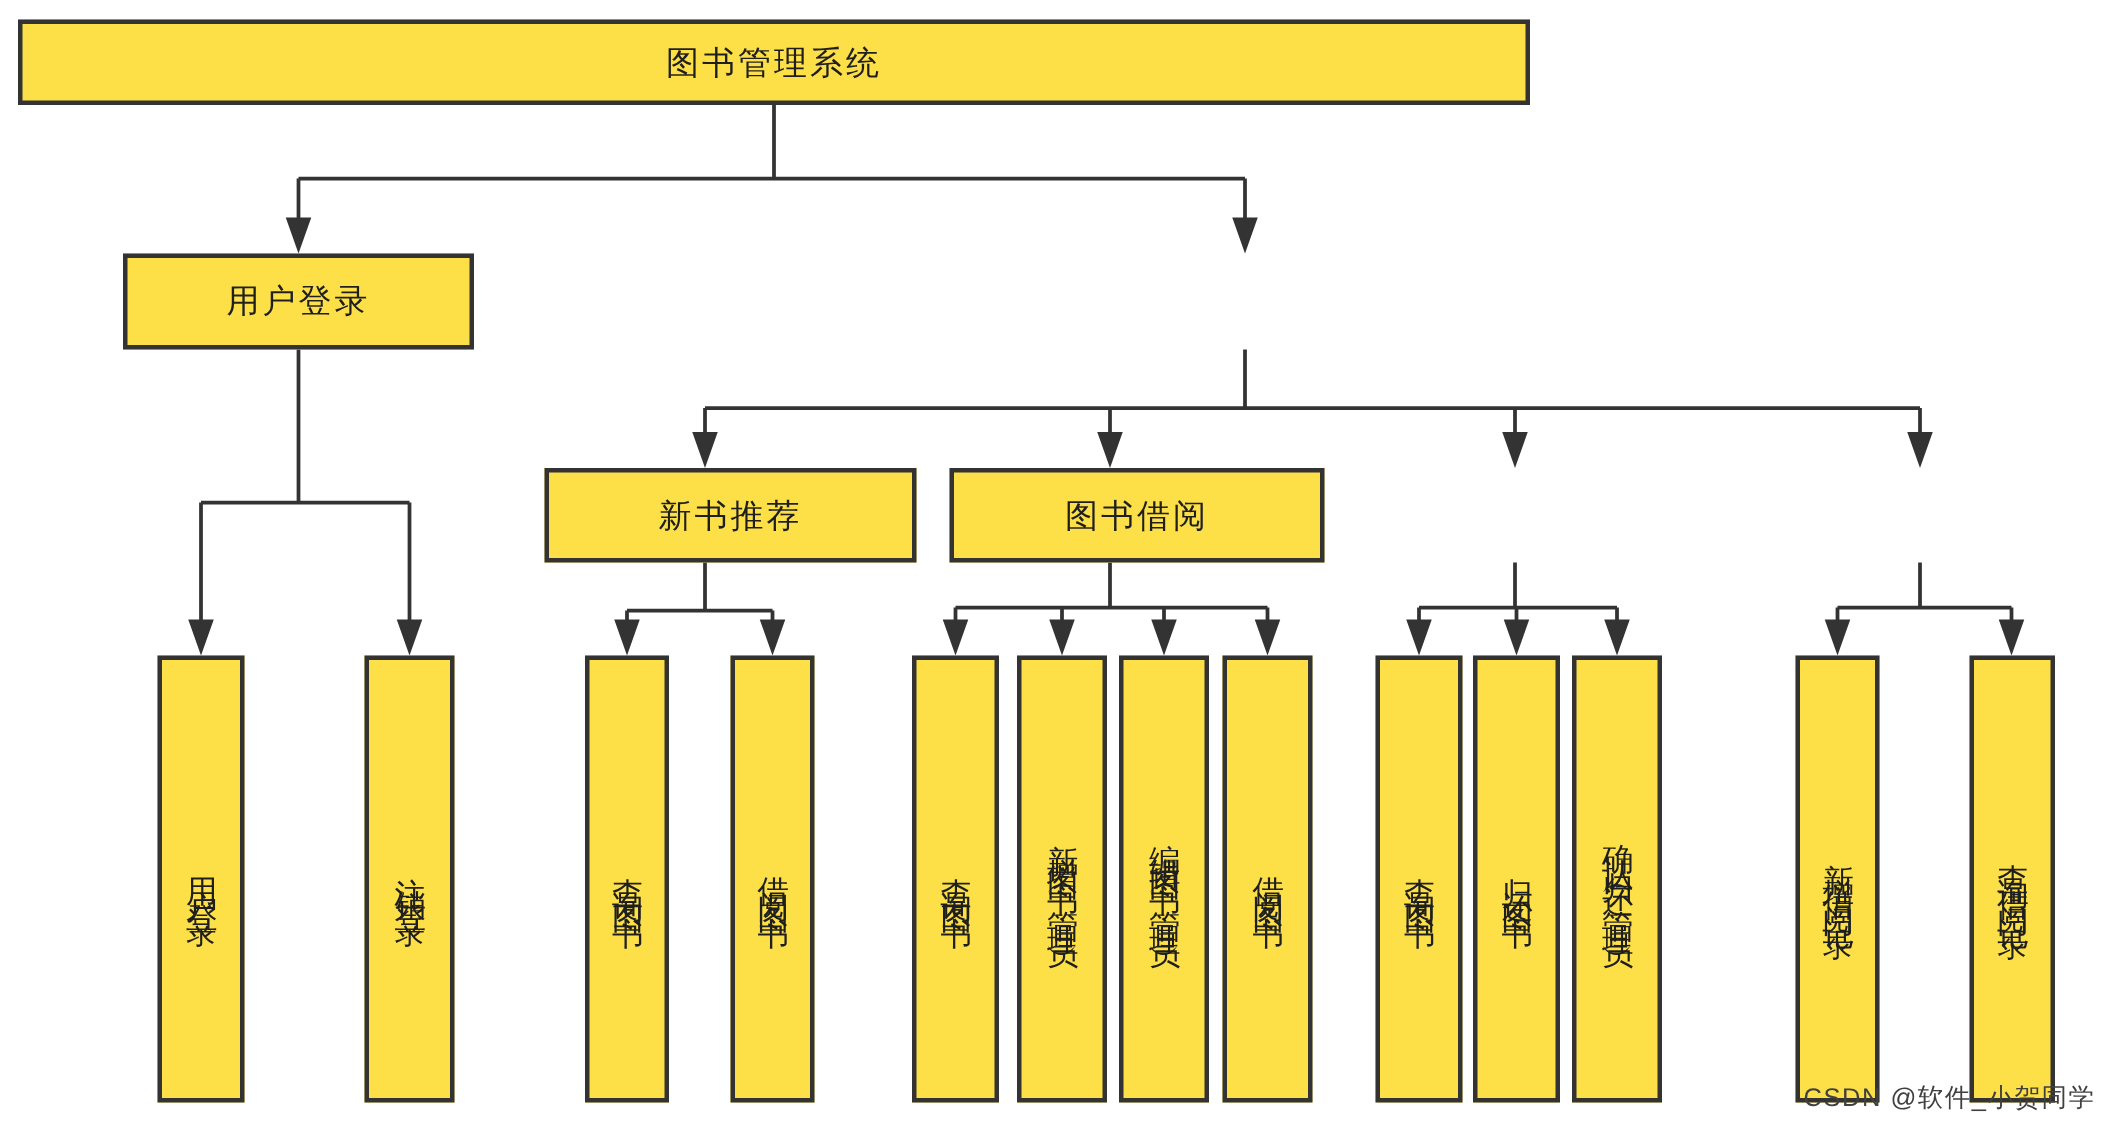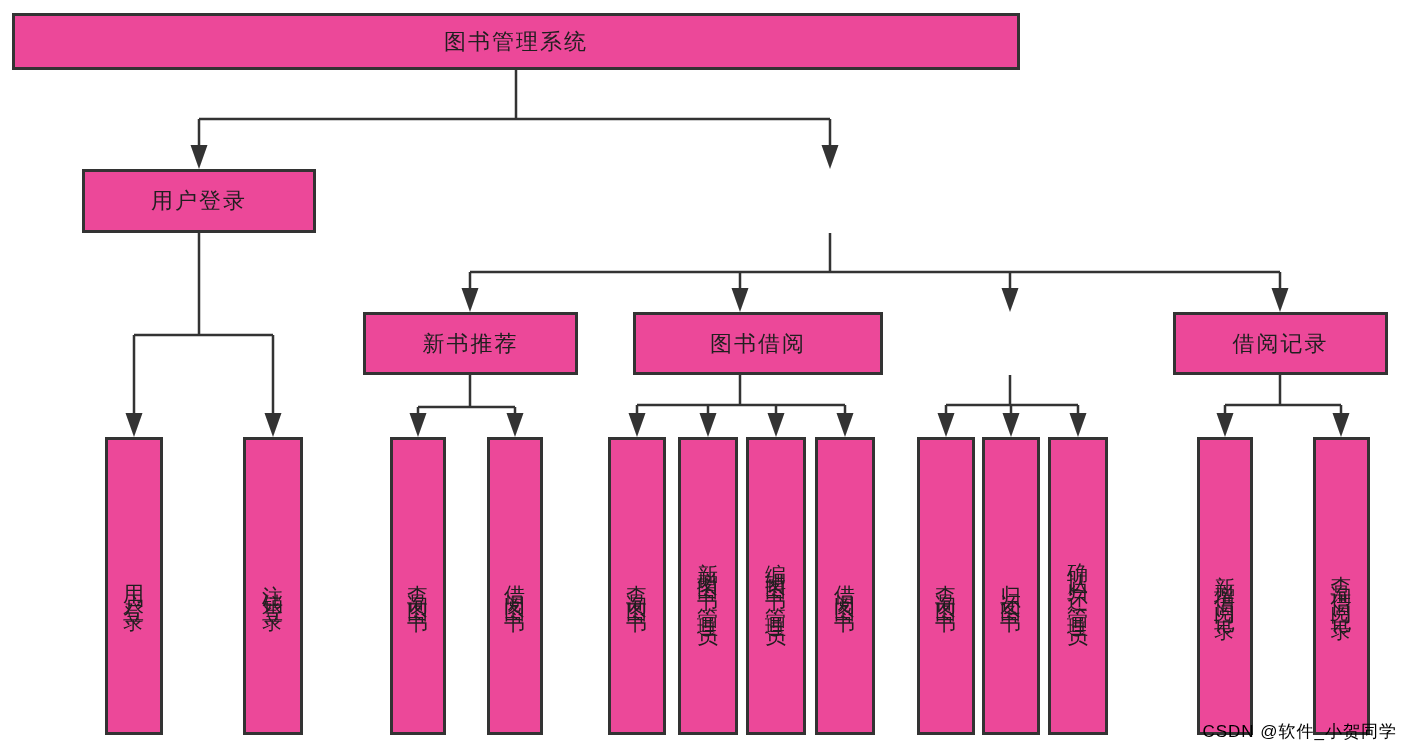--- a/index.html
+++ b/index.html
@@ -18,21 +18,21 @@
   #connector-layer {
     position: absolute;
     left: 0;
     top: 0;
     z-index: 1;
   }
   .node {
     position: absolute;
     box-sizing: border-box;
     border: 3px solid #333333;
-    background: #ec4899;
+    background: #fde047;
     display: flex;
     align-items: center;
     justify-content: center;
     font-size: 22px;
     letter-spacing: 2px;
     color: #1f1f1f;
     z-index: 2;
     text-align: center;
   }
   .leaf {
@@ -49,21 +49,21 @@
   }
   .lbl {
     display: block;
   }
   #watermark {
     position: absolute;
     right: 8px;
     bottom: 4px;
     font-size: 17px;
     letter-spacing: 1px;
-    color: #000000;
+    color: #404040;
     z-index: 3;
     white-space: nowrap;
   }
 </style>
 </head>
 <body>
 
 <div id="stage">
 
   <svg id="connector-layer" width="1405" height="747" viewBox="0 0 1405 747">
@@ -107,28 +107,25 @@
   </svg>
 
   <div class="node" style="left:12px; top:13px; width:1008px; height:57px;">
     <span class="lbl">图书管理系统</span>
   </div>
 
   <div class="node" style="left:82px; top:169px; width:234px; height:64px;">
     <span class="lbl">用户登录</span>
   </div>
 
-  <div class="node" style="left:363px; top:312px; width:215px; height:63px;">
+  <div class="node" style="left:363px; top:312px; width:248px; height:63px;">
     <span class="lbl">新书推荐</span>
   </div>
   <div class="node" style="left:633px; top:312px; width:250px; height:63px;">
     <span class="lbl">图书借阅</span>
-  </div>
-  <div class="node" style="left:1173px; top:312px; width:215px; height:63px;">
-    <span class="lbl">借阅记录</span>
   </div>
 
   <div class="node leaf" style="left:105px; width:58px;">
     <span class="lbl">用户登录</span>
   </div>
   <div class="node leaf" style="left:243px; width:60px;">
     <span class="lbl">注销登录</span>
   </div>
 
   <div class="node leaf" style="left:390px; width:56px;">

